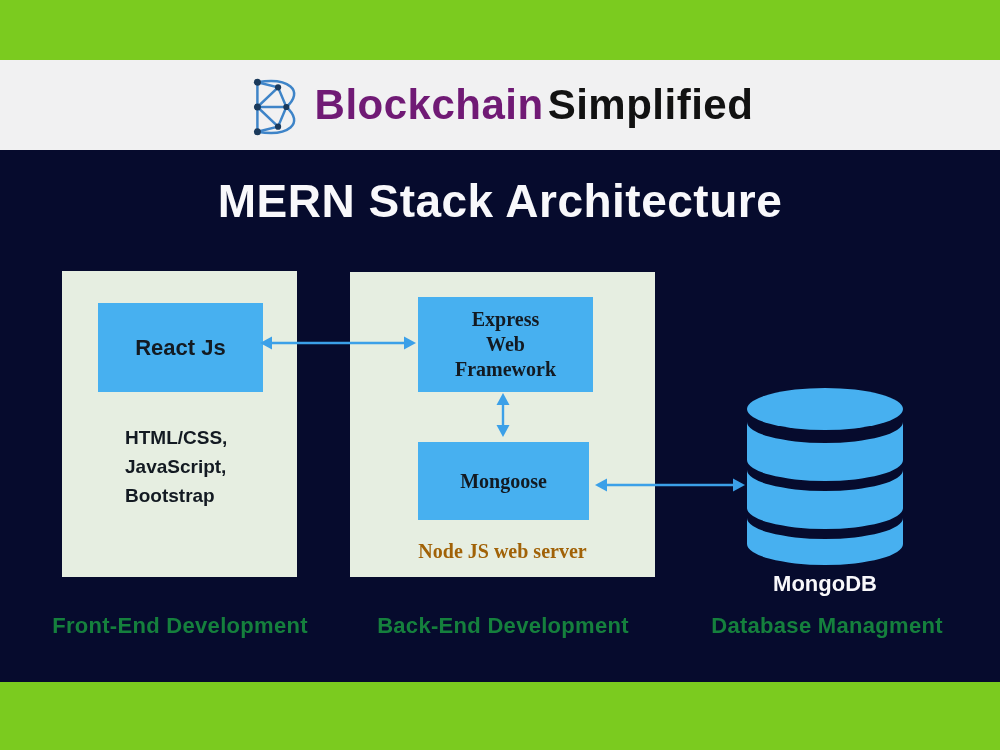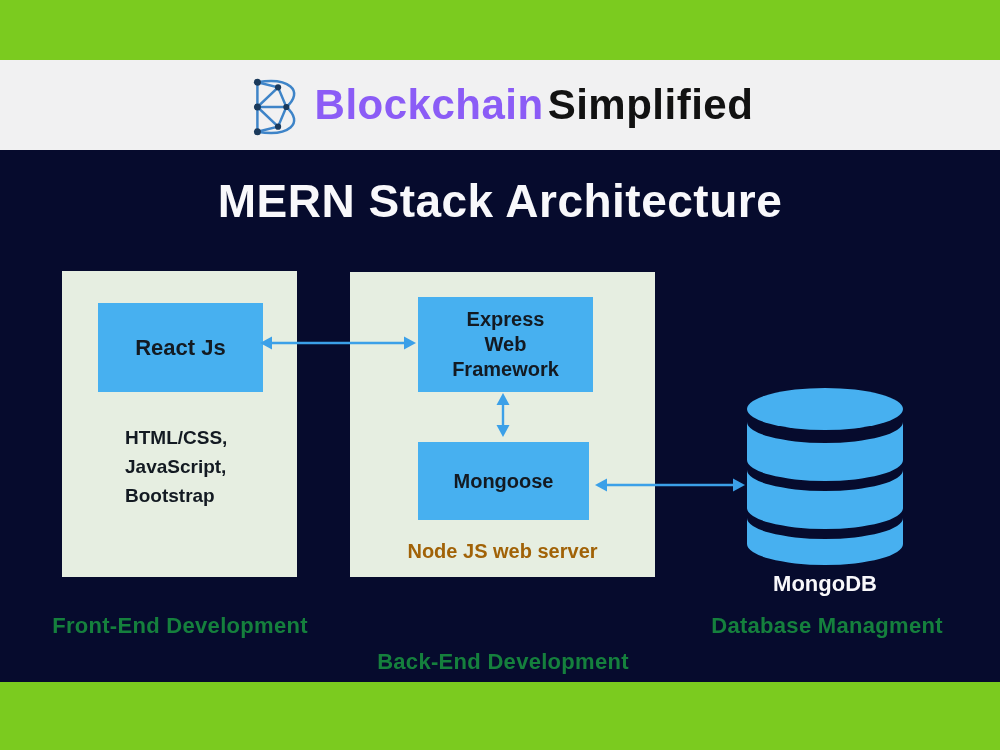--- a/index.html
+++ b/index.html
@@ -7,31 +7,31 @@
   .page { position:relative; width:1000px; height:750px; overflow:hidden; background:#060b2d; }
 
   .bar { position:absolute; left:0; width:1000px; background:#7bcb1f; }
   .bar-top { top:0; height:60px; }
   .bar-bottom { top:682px; height:68px; }
 
   .header { position:absolute; top:60px; left:0; width:1000px; height:90px;
             background:#f1f1f2; display:flex; align-items:center; justify-content:center; }
   .logo { width:58px; height:62px; margin-right:10px; margin-top:4px; }
   .brand { font-size:42px; font-weight:bold; letter-spacing:0.5px; }
-  .brand-primary { color:#8b5cf6; margin-right:4px; }
+  .brand-primary { color:#701a75; margin-right:4px; }
   .brand-secondary { color:#121212; }
 
   .main { position:absolute; top:150px; left:0; width:1000px; height:532px; background:#060b2d; }
 
   .title { position:absolute; top:24px; left:0; width:1000px; text-align:center;
            color:#f8f8fb; font-size:46px; font-weight:bold; letter-spacing:0.5px; }
 
   .panel { position:absolute; background:#e6eee1; }
   .panel-left { left:62px; top:121px; width:235px; height:306px; }
-  .panel-mid  { left:350px; top:122px; width:305px; height:305px; }
+  .panel-mid  { left:350px; top:122px; width:305px; height:305px;font-family:Liberation Serif, serif; }
 
   .bluebox { position:absolute; background:#47b0f0; color:#131a22; font-weight:bold;
              display:flex; flex-direction:column; align-items:center; justify-content:center;
              text-align:center; }
   .box-react    { left:36px; top:32px;  width:165px; height:89px; font-size:22px; }
   .box-express  { left:68px; top:25px;  width:175px; height:95px; font-size:20px; line-height:25px; }
   .box-mongoose { left:68px; top:170px; width:171px; height:78px; font-size:20px; }
 
   .tech-text { position:absolute; left:63px; top:152px; color:#131a22;
                font-weight:bold; font-size:19px; line-height:29px; }
@@ -40,21 +40,21 @@
   .node-label { position:absolute; bottom:14px; left:0; width:100%; text-align:center;
                 color:#a16207; font-weight:bold; font-size:20px; }
 
   .db-icon { position:absolute; left:745px; top:238px; }
   .db-name { position:absolute; left:745px; top:421px; width:160px; text-align:center;
              color:#f8f8fb; font-weight:bold; font-size:22px; }
 
   .area-label { position:absolute; top:463px; width:290px; text-align:center;
                 color:#15803d; font-weight:bold; font-size:22px; letter-spacing:0.3px; }
   .label-frontend { left:35px; }
-  .label-backend  { left:358px;margin-top:36px; }
+  .label-backend  { left:358px; }
   .label-database { left:682px; }
 
   .connector { position:absolute; }
   .conn-react-express   { left:259px; top:185px; }
   .conn-express-mongoose{ left:495px; top:242px; }
   .conn-mongoose-db     { left:594px; top:327px; }
 
   .arrow-stroke { stroke:#3ba0e8; stroke-width:2.4; }
   .arrow-fill { fill:#3ba0e8; }
 </style>

